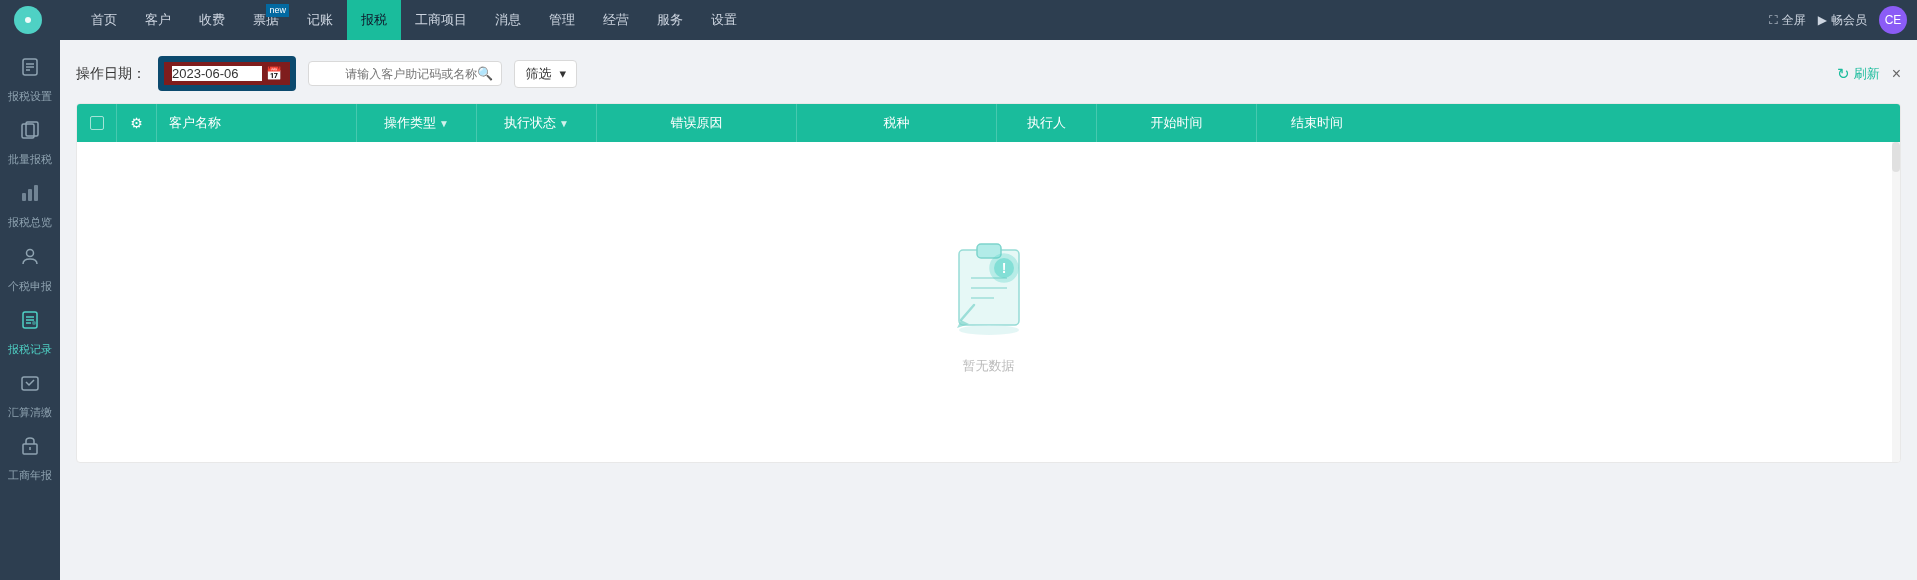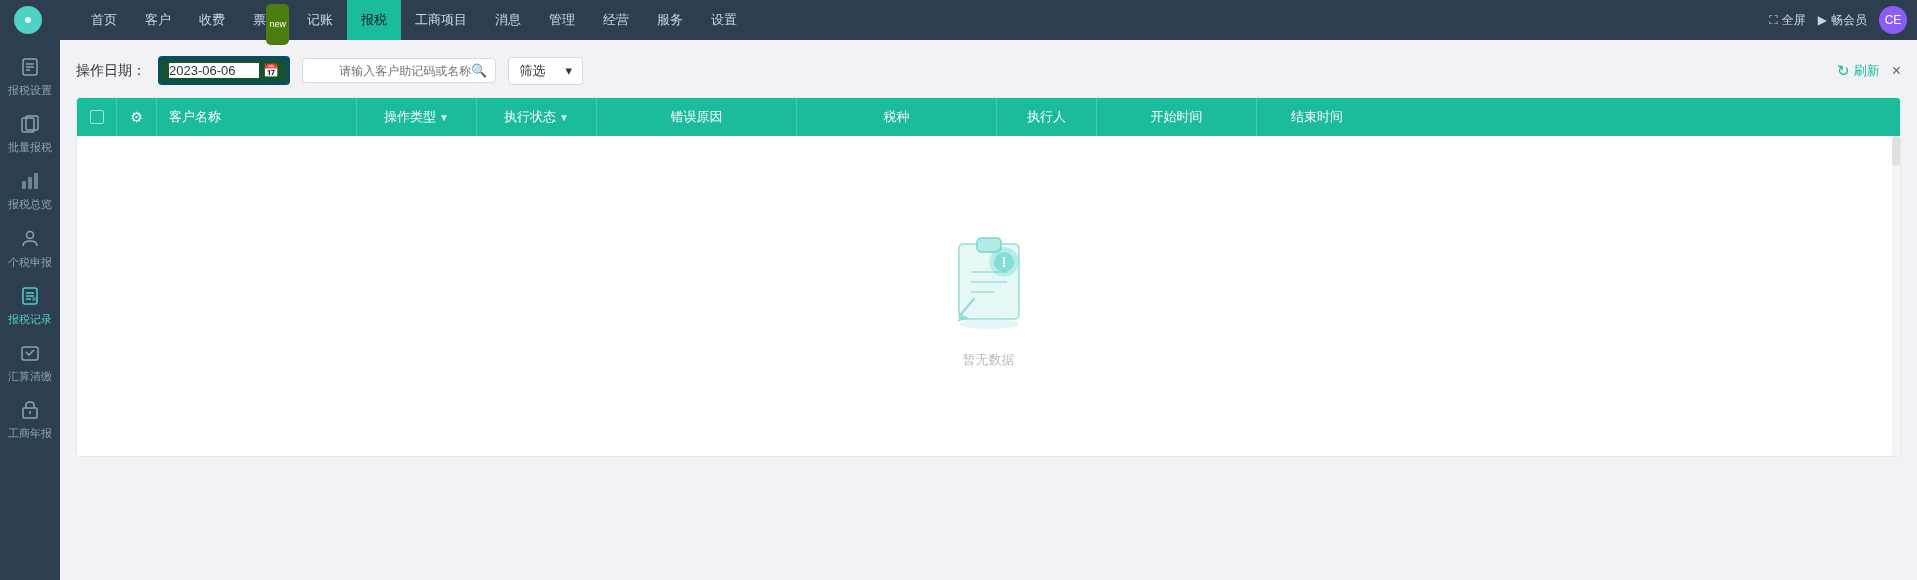--- a/index.html
+++ b/index.html
@@ -52,25 +52,25 @@
       position: relative;
     }
     .nav-item.active {
       background: #1abc9c;
       color: #0f172a;
     }
     .nav-item .new-badge {
       position: absolute;
       top: 4px;
       right: 4px;
-      background: #4d7c0f;
+      background: #0369a1;
       color: white;
       font-size: 9px;
-      padding: 15px 3px;
-      border-radius: 5px;
+      padding: 1px 3px;
+      border-radius: 0;
       line-height: 1.2;
     }
     .nav-right {
       display: flex;
       align-items: center;
       gap: 12px;
       color: #cdd5e0;
       font-size: 12px;
     }
     .nav-right-item {
@@ -107,21 +107,21 @@
     }
     .sidebar-item {
       width: 100%;
       display: flex;
       flex-direction: column;
       align-items: center;
       padding: 8px 0;
       cursor: pointer;
       color: #8fa3b1;
       font-size: 11px;
-      gap: 6px;
+      gap: 12px;
     }
     .sidebar-item.active { color: #4fd1c5; }
     .sidebar-icon {
       width: 22px;
       height: 22px;
       display: flex;
       align-items: center;
       justify-content: center;
       font-size: 16px;
     }
@@ -148,24 +148,24 @@
       margin-bottom: 12px;
     }
     .toolbar-label {
       color: #333;
       font-size: 14px;
     }
     .date-input {
       display: flex;
       align-items: center;
       gap: 4px;
-      border: 3px solid #0c4a6e;
+      border: 6px solid #0c4a6e;
       border-radius: 4px;
       padding: 4px 8px;
-      background: #14532d;
+      background: #7f1d1d;
       cursor: pointer;
     }
     .date-input input {
       border: none;
       outline: none;
       font-size: 13px;
       width: 90px;
       color: #333;
     }
     .search-box {
@@ -185,21 +185,21 @@
       text-align: right;
     }
     .search-icon-btn {
       cursor: pointer;
       color: #aaa;
       font-size: 13px;
     }
     .filter-btn {
       display: flex;
       align-items: center;
-      gap: 20px;
+      gap: 8px;
       border: 1px solid #d9d9d9;
       border-radius: 4px;
       padding: 4px 10px;
       background: white;
       cursor: pointer;
       font-size: 13px;
       color: #333;
     }
     .toolbar-right {
       margin-left: auto;

